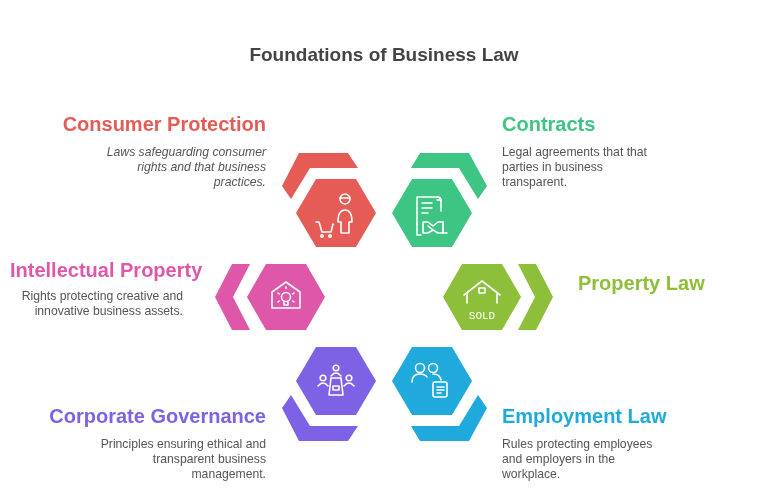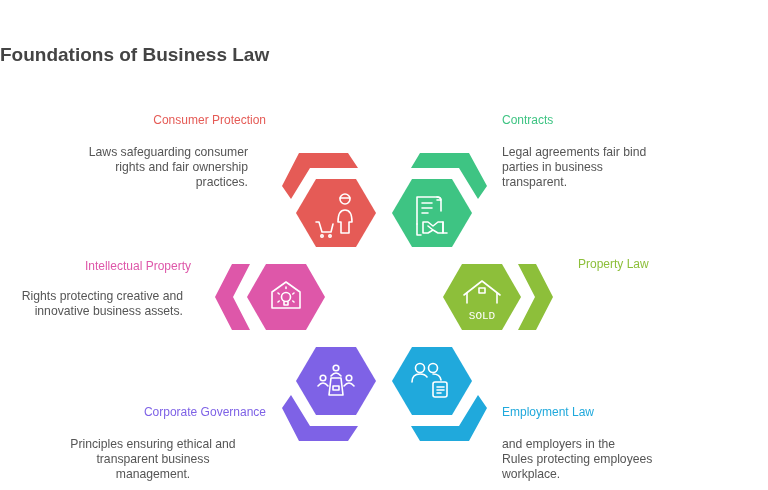--- a/index.html
+++ b/index.html
@@ -1,18 +1,18 @@
 <!DOCTYPE html>
 <html><head>
 <meta charset="utf-8">
 <style>
   html, body { margin:0; padding:0; background:#ffffff; }
   body { width:768px; height:490px; position:relative; overflow:hidden; font-family:"Liberation Sans", sans-serif; }
-  .title { position:absolute; left:0; width:768px; top:44px; font-size:19px; font-weight:bold; color:#444444; }
-  .heading { position:absolute; font-size:12px; font-weight:normal; white-space:nowrap; }
+  .title { position:absolute; left:0; width:768px; top:44px; text-align:center; font-size:19px; font-weight:bold; color:#444444; }
+  .heading { position:absolute; font-size:20px; font-weight:bold; white-space:nowrap; }
   .desc { position:absolute; font-size:12.2px; line-height:15px; color:#555555; }
   .right { text-align:right; }
   svg.diagram { position:absolute; left:0; top:0; }
   .ic { fill:none; stroke:#ffffff; stroke-width:1.6; stroke-linecap:round; stroke-linejoin:round; }
 </style>
 </head>
 <body>
 
 <div class="title">Foundations of Business Law</div>
 
@@ -89,48 +89,48 @@
         <path d="M412,382 q0,-8 8,-8 q5,0 7,3"></path>
       <circle cx="433" cy="368" r="4.5"></circle>
         <path d="M433,374 q7,0 8,6"></path>
       <rect x="433" y="382" width="14" height="15" rx="2"></rect>
       <path d="M437,387 h7 M437,390 h7 M437,393 h4"></path>
     </g>
   </g>
 </svg>
 
 <div class="heading right" style="left:60px; width:206px; top:113px; color:#E55B56;">Consumer Protection</div>
-<div class="desc right" style="left:42px; width:206px; top:145px;">
+<div class="desc right" style="left:60px; width:206px; top:145px;font-style:italic;">
   <div>Laws safeguarding consumer</div>
-  <div>rights and fair ownership</div>
+  <div>rights and that business</div>
   <div>practices.</div>
 </div>
 
 <div class="heading" style="left:502px; top:113px; color:#3EC483;">Contracts</div>
 <div class="desc" style="left:502px; width:220px; top:145px;">
-  <div>Legal agreements fair bind</div>
+  <div>Legal agreements that that</div>
   <div>parties in business</div>
   <div>transparent.</div>
 </div>
 
 <div class="heading right" style="left:10px; width:181px; top:259px; color:#DE57A9;">Intellectual Property</div>
 <div class="desc right" style="left:2px; width:181px; top:289px;">
   <div>Rights protecting creative and</div>
   <div>innovative business assets.</div>
 </div>
 
-<div class="heading" style="left:578px; top:257px; color:#8DBF3A;">Property Law</div>
+<div class="heading" style="left:578px; top:272px; color:#8DBF3A;">Property Law</div>
 <div class="desc" style="left:578px; width:185px; top:289px;">
 </div>
 
 <div class="heading right" style="left:40px; width:226px; top:405px; color:#7E62E6;">Corporate Governance</div>
-<div class="desc right" style="left:40px; width:226px; top:437px;text-align:center;">
+<div class="desc right" style="left:40px; width:226px; top:437px;">
   <div>Principles ensuring ethical and</div>
   <div>transparent business</div>
   <div>management.</div>
 </div>
 
 <div class="heading" style="left:502px; top:405px; color:#20A9DC;">Employment Law</div>
 <div class="desc" style="left:502px; width:220px; top:437px;">
+  <div>Rules protecting employees</div>
   <div>and employers in the</div>
-  <div>Rules protecting employees</div>
   <div>workplace.</div>
 </div>
 
 </body></html>

